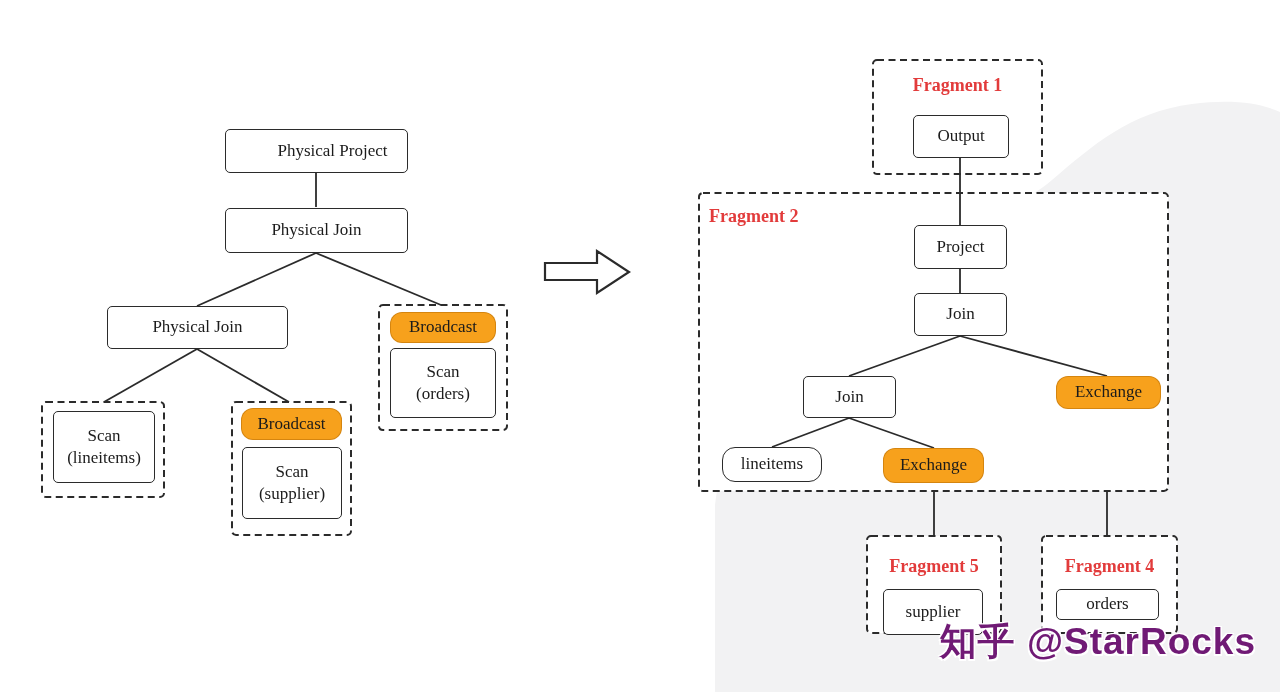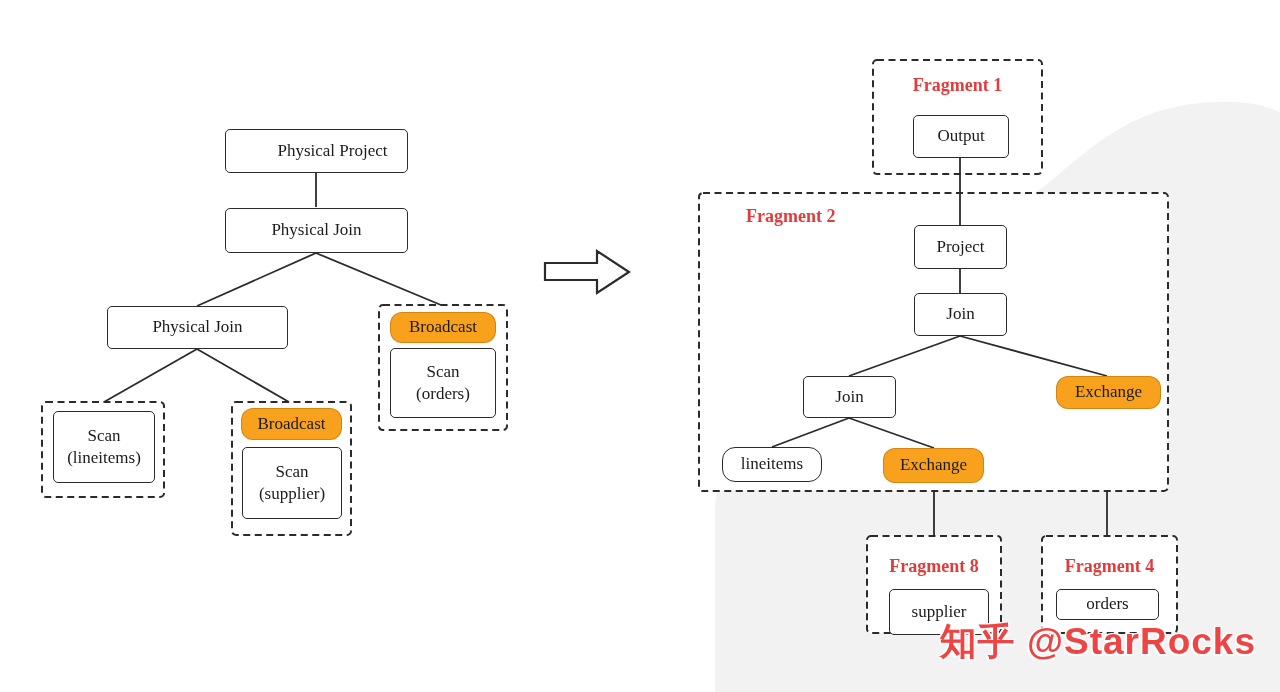--- a/index.html
+++ b/index.html
@@ -22,21 +22,21 @@
     background:var(--orange,#F7A11C);
     border:1px solid rgba(170,100,0,.45);border-radius:12px;
   }
   .fragment-label{
     position:absolute;font-weight:700;font-size:18px;color:var(--red,#E23B3B);
   }
   .center{text-align:center;}
   .watermark{
     position:absolute;top:617px;right:24px;
     font-family:"Liberation Sans","DejaVu Sans",sans-serif;
-    font-size:37px;font-weight:600;letter-spacing:1px;color:#ef4444;
+    font-size:37px;font-weight:600;letter-spacing:1px;color:#701a75;
     text-shadow:-1.5px -1.5px 0 #ffffff,1.5px -1.5px 0 #ffffff,
                 -1.5px 1.5px 0 #ffffff,1.5px 1.5px 0 #ffffff;
   }
 </style>
 </head>
 <body>
 
 <div class="stage">
 
   <svg class="layer-svg" width="1280" height="692" viewBox="0 0 1280 692">
@@ -84,29 +84,29 @@
 (orders)</div>
 
   <div class="node" style="left:53px;top:411px;width:102px;height:72px;">Scan
 (lineitems)</div>
 
   <div class="node orange" style="left:241px;top:408px;width:101px;height:32px;">Broadcast</div>
   <div class="node" style="left:242px;top:447px;width:100px;height:72px;">Scan
 (supplier)</div>
 
   <div class="fragment-label center" style="left:873px;top:75px;width:169px;">Fragment 1</div>
-  <div class="fragment-label" style="left:746px;top:206px;text-align:right;">Fragment 2</div>
-  <div class="fragment-label center" style="left:867px;top:556px;width:134px;">Fragment 8</div>
+  <div class="fragment-label" style="left:709px;top:206px;text-align:right;">Fragment 2</div>
+  <div class="fragment-label center" style="left:867px;top:556px;width:134px;">Fragment 5</div>
   <div class="fragment-label center" style="left:1042px;top:556px;width:135px;">Fragment 4</div>
 
   <div class="node" style="left:914px;top:225px;width:93px;height:44px;">Project</div>
   <div class="node" style="left:913px;top:115px;width:96px;height:43px;">Output</div>
   <div class="node" style="left:914px;top:293px;width:93px;height:43px;">Join</div>
   <div class="node" style="left:803px;top:376px;width:93px;height:42px;">Join</div>
   <div class="node" style="left:722px;top:447px;width:100px;height:35px;border-radius:13px;">lineitems</div>
   <div class="node orange" style="left:883px;top:448px;width:101px;height:35px;">Exchange</div>
   <div class="node orange" style="left:1056px;top:376px;width:105px;height:33px;">Exchange</div>
-  <div class="node" style="left:883px;top:589px;width:100px;height:46px;margin-left:6px;">supplier</div>
+  <div class="node" style="left:883px;top:589px;width:100px;height:46px;">supplier</div>
   <div class="node" style="left:1056px;top:589px;width:103px;height:31px;">orders</div>
 
   <div class="watermark">知乎 @StarRocks</div>
 
 </div>
 
 </body></html>

